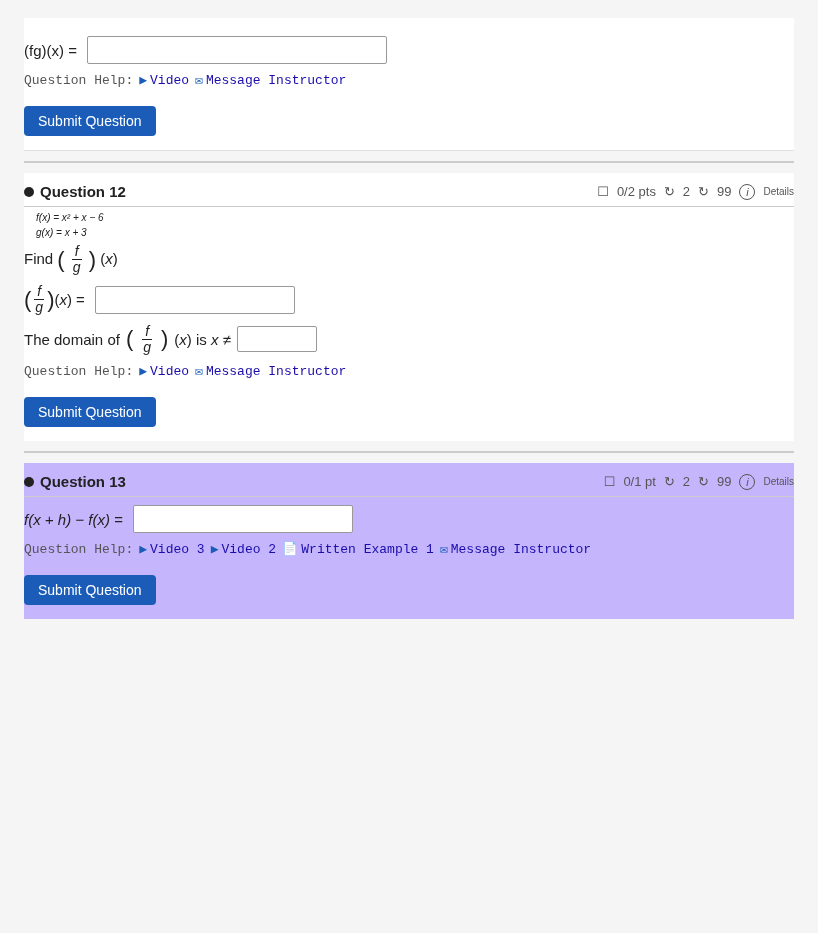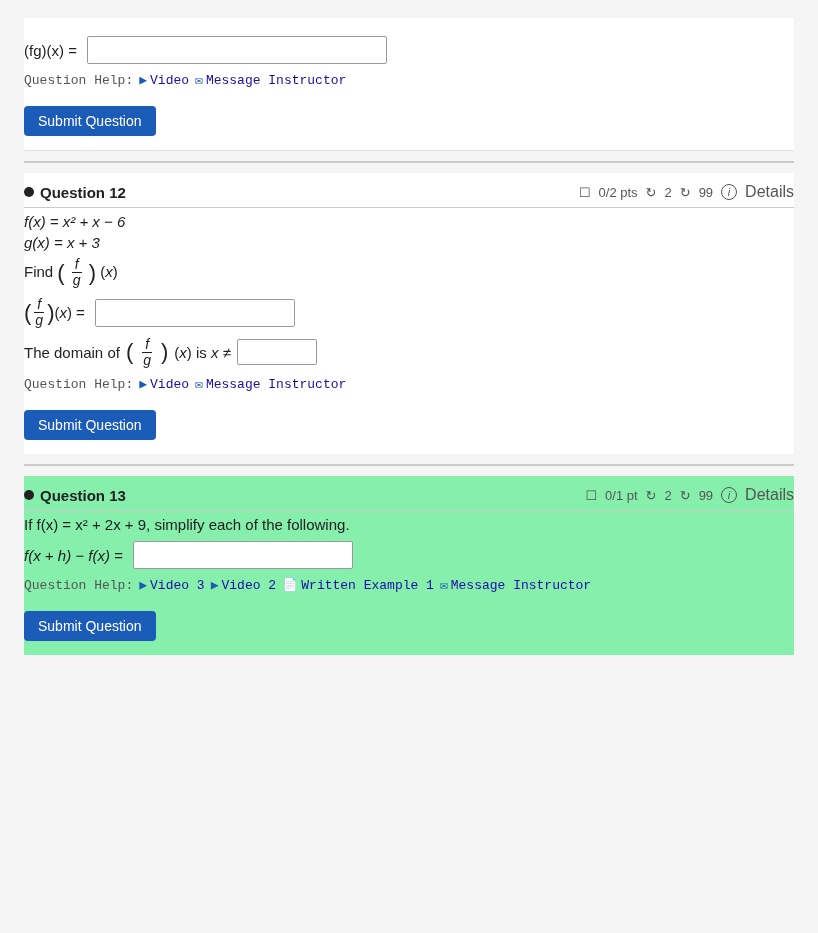--- a/index.html
+++ b/index.html
@@ -41,28 +41,28 @@
     }
     .question-meta {
       display: flex;
       align-items: center;
       gap: 8px;
       font-size: 13px;
       color: #555;
     }
     .details-link {
       color: #555;
-      font-size: 16px;
+      font-size: 10px;
       cursor: pointer;
       text-decoration: none;
     }
     .math-line {
       font-style: italic;
-      margin: 4px 0;
-      font-size: 15px;
+      margin: 4px 12px;
+      font-size: 10px;
     }
     .input-row {
       display: flex;
       align-items: center;
       gap: 6px;
       margin: 8px 0;
     }
     .math-input {
       border: 1px solid #999;
       border-radius: 2px;
@@ -217,41 +217,38 @@
     <a class="help-link">
       <span style="color:#1a5cb8;">✉</span>
       <span>Message Instructor</span>
     </a>
   </div>
   <button class="submit-btn">Submit Question</button>
 </div>
 
 <div style="border-top:2px solid #ccc; margin: 10px 0;"></div>
 
-<div class="section" style="border:none; border-radius:0; background:#86efac; padding:10px 0 14px 0; margin-bottom:0;">
+<div class="section" style="border:none; border-radius:0; background:#c4b5fd; padding:10px 0 14px 0; margin-bottom:0;">
   <div class="question-header">
     <div class="question-title">
       <span class="dot"></span>
       <span>Question 13</span>
     </div>
     <div class="question-meta">
       <span style="cursor:pointer;">☐</span>
       <span>0/1 pt</span>
       <span style="cursor:pointer;">↻</span>
       <span>2</span>
       <span>↻</span>
       <span>99</span>
       <span style="cursor:pointer; border:1px solid #555; border-radius:50%; width:16px; height:16px; display:inline-flex; align-items:center; justify-content:center; font-size:11px; font-style:italic;">i</span>
       <a class="details-link">Details</a>
     </div>
   </div>
 
-  <div style="font-size:15px; margin-bottom:8px;">
-    <span>If f(x) = x² + 2x + 9, simplify each of the following.</span>
-  </div>
 
 
   <div class="input-row" style="margin-top:8px;">
     <span style="font-style:italic; font-size:15px;"><i>f</i>(<i>x</i> + <i>h</i>) − <i>f</i>(<i>x</i>) =&nbsp;</span>
     <input class="math-input" type="text" style="width: 220px;">
   </div>
 
   <div class="question-help">
     <span>Question Help:</span>
     <a class="help-link">

